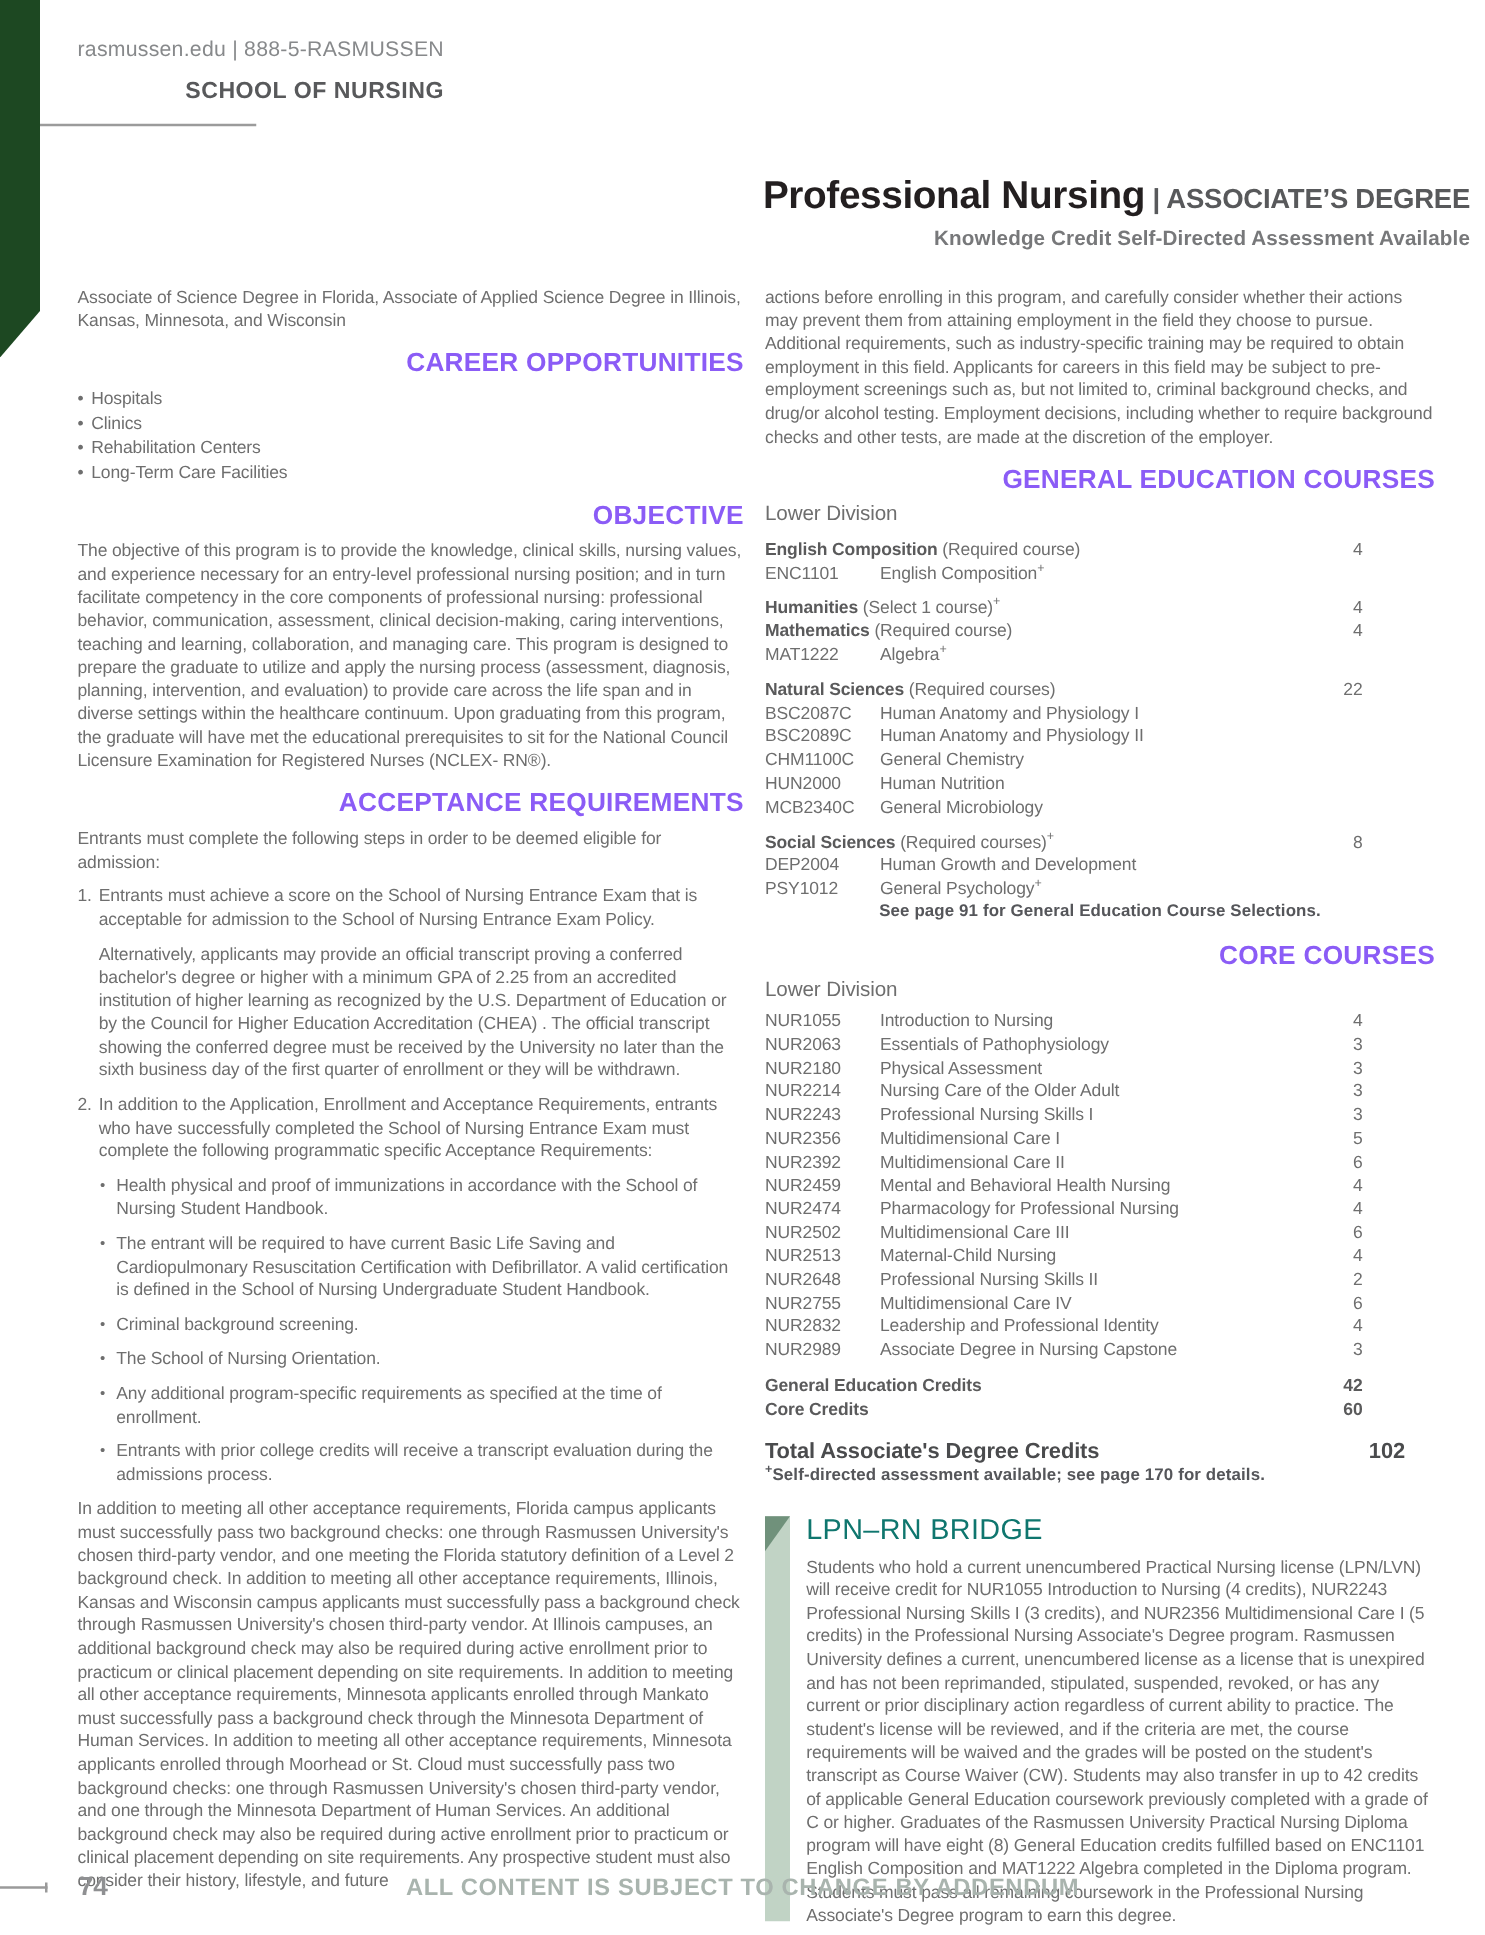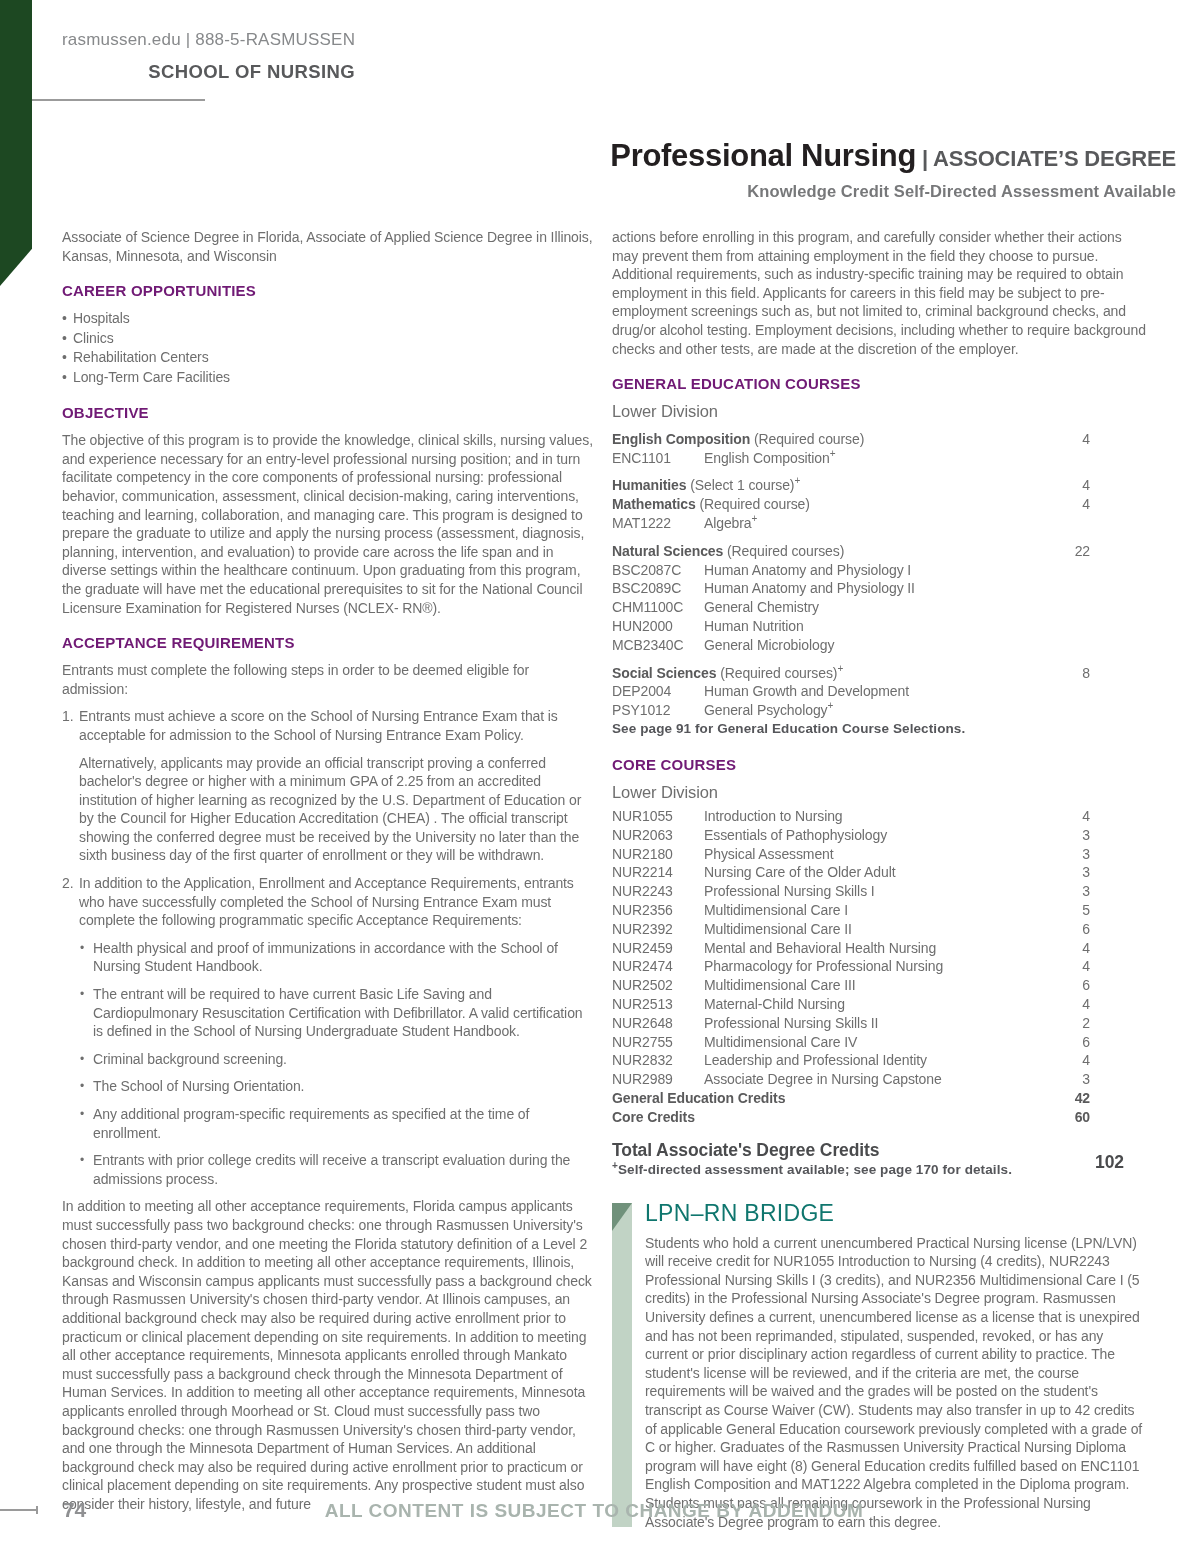--- a/index.html
+++ b/index.html
@@ -21,21 +21,21 @@
   
   .titleblock{position:absolute;left:0;top:138px;width:1176px;text-align:right;}
   .titleblock .t-main{font-size:31px;font-weight:bold;color:#231f20;letter-spacing:-0.3px;}
   .titleblock .t-degree{font-size:22px;font-weight:bold;color:#58595b;letter-spacing:-0.2px;}
   .titleblock .t-sub{font-size:16.5px;font-weight:bold;color:#77787a;margin-top:8px;letter-spacing:0.1px;}
   
   .col{position:absolute;top:228px;font-size:14px;line-height:18.6px;}
   .col-left{left:62px;width:533px;}
   .col-right{left:612px;width:536px;}
   .col p{margin:0 0 9px 0;}
-  h3.sec{font-size:15px;font-weight:bold;color:#701a75;letter-spacing:0.2px;margin:15px 0 7px 0;line-height:22px;}
+  h3.sec{font-size:21px;font-weight:bold;color:#8b5cf6;letter-spacing:0.2px;margin:15px 0 7px 0;line-height:22px;text-align:right;}
   .division{font-size:16.5px;color:#6e6e6e;margin:0 0 6px 0;}
   
   .career-item{position:relative;padding-left:11px;line-height:19.5px;}
   .career-item::before{content:"\2022";position:absolute;left:0;top:0;}
   
   .numitem{position:relative;padding-left:17px;margin-bottom:9px;}
   .numitem .num{position:absolute;left:0;top:0;}
   .numitem p{margin:0 0 9px 0;}
   .numitem p:last-child{margin-bottom:0;}
   
@@ -44,26 +44,26 @@
   .acc-bullet::before{content:"\2022";position:absolute;left:0;top:0;font-size:12px;}
   
   .ctable{width:478px;}
   .gened-row,.core-row{position:relative;padding-right:46px;line-height:18.8px;}
   .g-credits,.c-credits{position:absolute;right:0;top:0;}
   .gened-row.gr-group{margin-top:9px;}
   .gened-row.gr-group + .gened-row.gr-group{margin-top:0;}
   .gened-row.gr-group .g-name{font-weight:bold;color:#5a5a5b;}
   .gened-row.gr-course .g-code,.core-row .c-code{display:inline-block;width:92px;}
   sup{font-size:10px;line-height:0;}
-  .see-note{font-size:13.5px;font-weight:bold;color:#55565a;letter-spacing:0.1px;margin:12px 0 0 0;}
-  .totals{}
+  .see-note{font-size:13.5px;font-weight:bold;color:#55565a;letter-spacing:0.1px;margin:12px 0 0 0;text-align:center;}
+  .totals{margin-top:10px;}
   .totals .trow{position:relative;padding-right:40px;font-weight:bold;color:#5a5a5b;line-height:19px;}
   .totals .tval{position:absolute;right:0;top:0;}
   .grand{position:relative;padding-right:34px;font-weight:bold;color:#4a4b4d;font-size:17.5px;margin-top:12px;line-height:22px;}
-  .grand .tval{position:absolute;right:0;top:12px;}
+  .grand .tval{position:absolute;right:0;top:0;}
   .footnote{font-size:13.5px;font-weight:bold;color:#55565a;margin-top:17px;letter-spacing:0.1px;}
   
   .bridge{position:relative;margin-top:20px;padding-left:33px;min-height:280px;}
   .bridge-bar{position:absolute;left:0;top:3px;bottom:4px;width:20px;background:var(--sage,#c1d3c5);}
   .bridge-tri{position:absolute;left:0;top:3px;width:0;height:0;
     border-top:28px solid var(--sage-dark,#70917b);border-right:20px solid transparent;}
   .bridge-h{font-size:23px;font-weight:400;color:#0f766e;letter-spacing:0.3px;margin:0 0 8px 0;line-height:26px;}
   .bridge p{margin:0;}
   
   .footer-notice{position:absolute;left:0;top:1500px;width:1188px;text-align:center;

